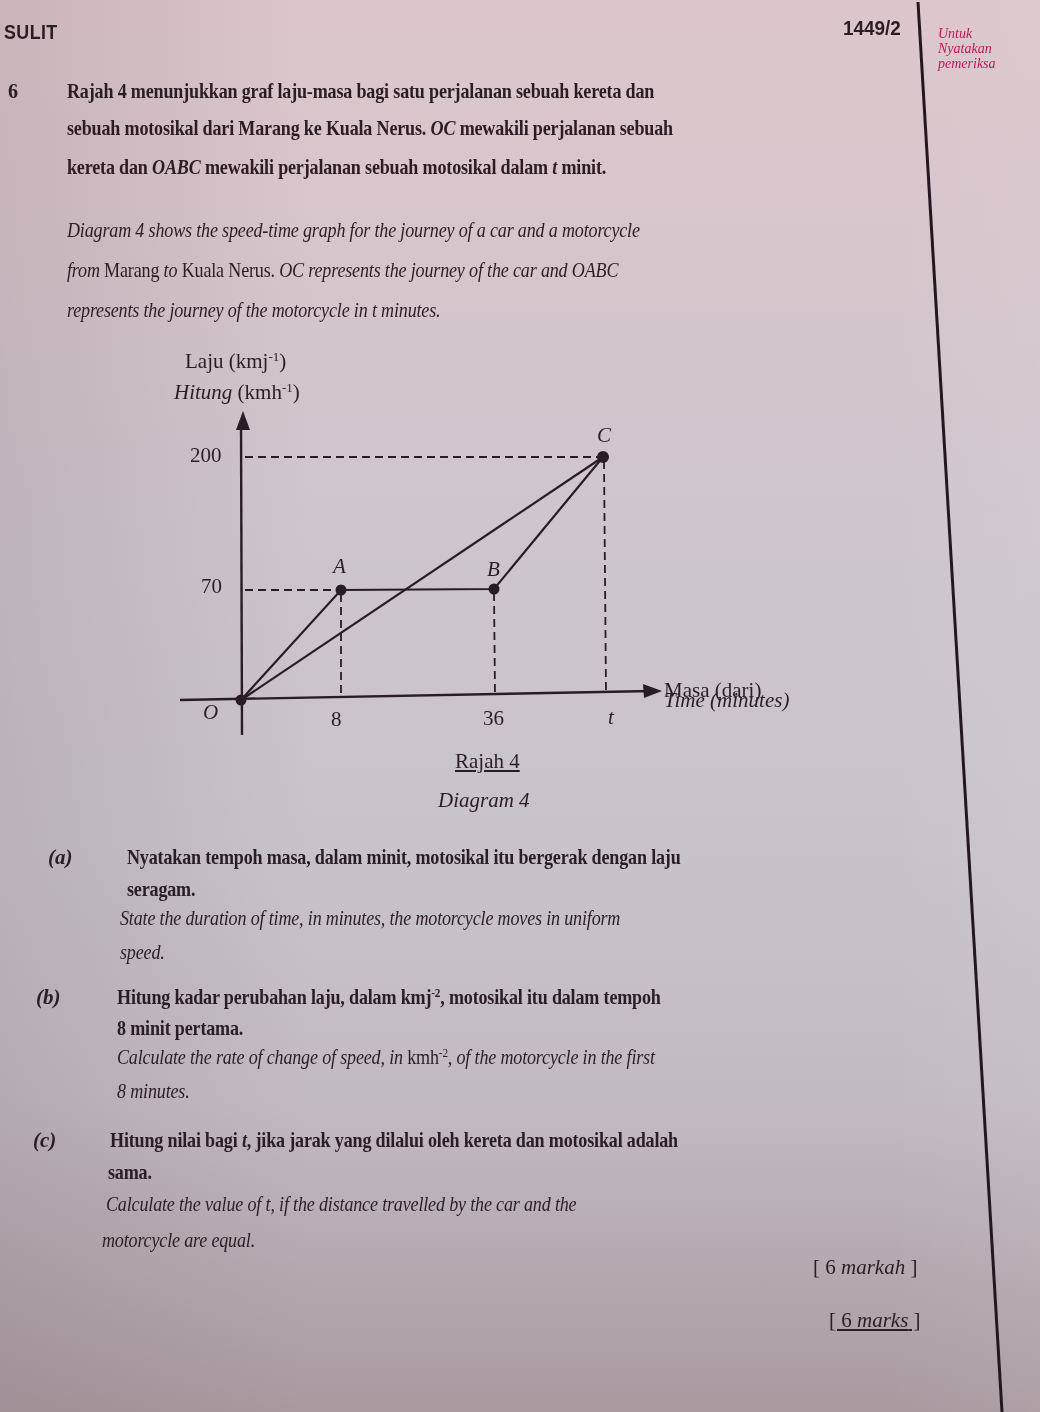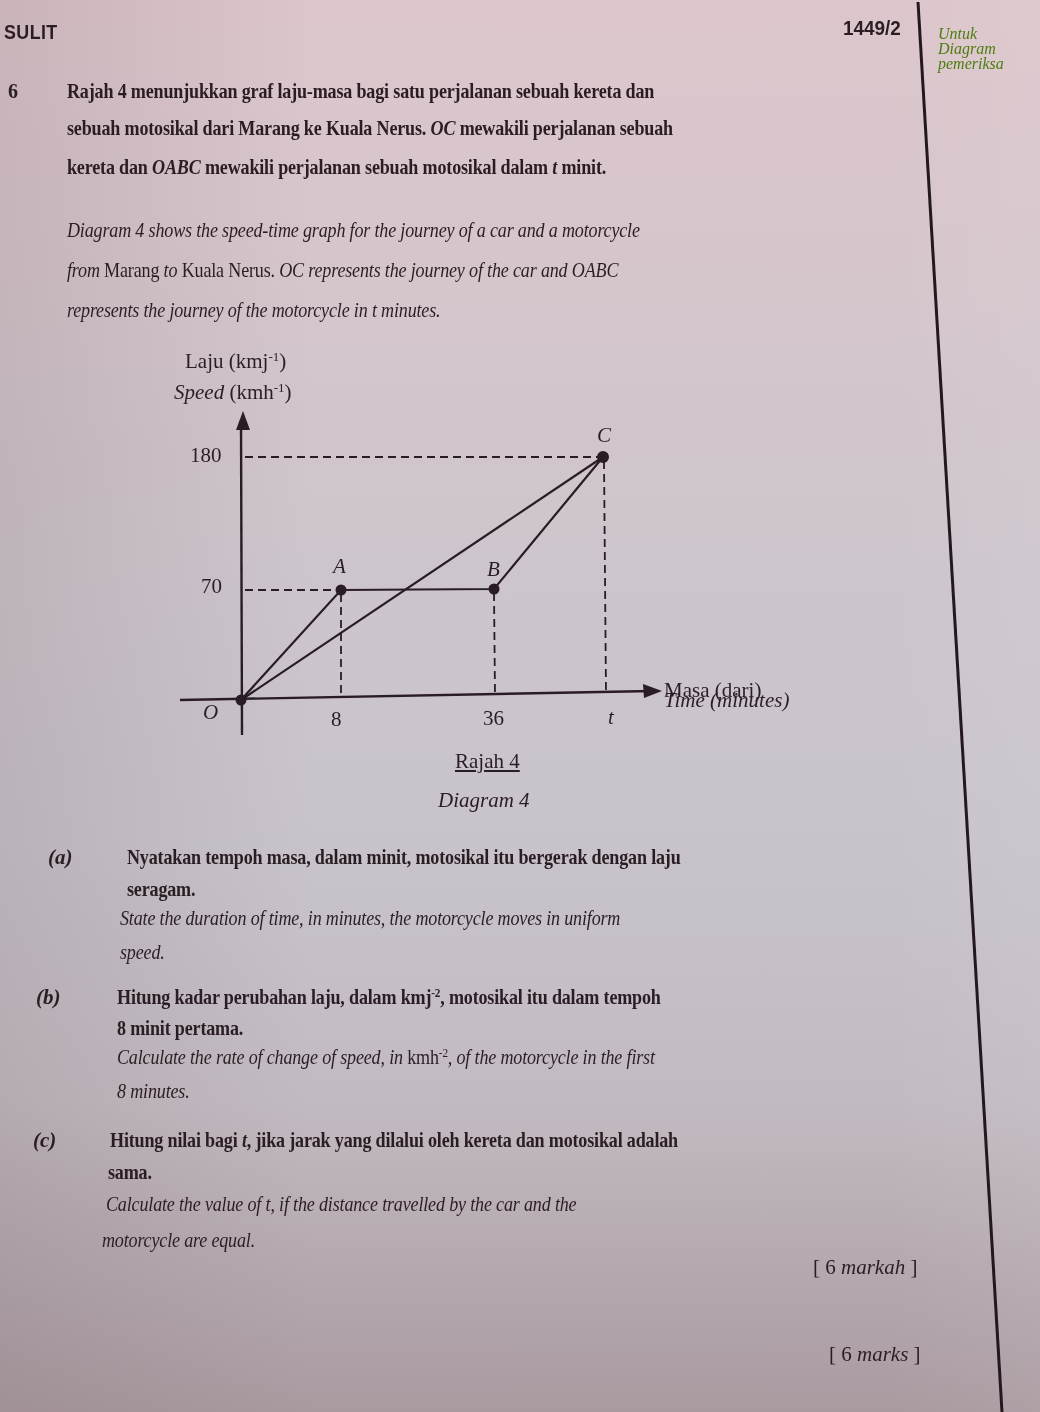--- a/index.html
+++ b/index.html
@@ -10,21 +10,21 @@
     color: #2b1d24;
   }
   .shade {
     position: absolute; left: 0; top: 0; width: 1040px; height: 1412px;
     background: linear-gradient(90deg, rgba(120,100,108,0.18) 0%, rgba(0,0,0,0) 30%, rgba(0,0,0,0) 85%, rgba(255,255,255,0.06) 100%);
     pointer-events: none;
   }
   .abs { position: absolute; white-space: nowrap; }
   .sulit { left: 4px; top: 20px; font-family: "Liberation Sans", "DejaVu Sans", sans-serif; font-weight: bold; font-size: 21px; letter-spacing: 0.5px; transform: scaleX(0.85); transform-origin: left; }
   .code { left: 843px; top: 16px; font-family: "Liberation Sans", "DejaVu Sans", sans-serif; font-weight: bold; font-size: 21px; transform: scaleX(0.9); transform-origin: left; }
-  .examiner { left: 938px; top: 26px; font-style: italic; font-size: 16px; line-height: 15px; color: #4d7c0f; }
+  .examiner { left: 938px; top: 26px; font-style: italic; font-size: 14px; line-height: 15px; color: #be185d; }
   .divider { position: absolute; left: 0; top: 0; width: 1040px; height: 1412px; pointer-events: none; }
   .qnum { left: 8px; top: 80px; font-size: 20px; font-weight: bold; }
   .para { font-size: 21px; letter-spacing: -0.2px; }
   .bm { font-weight: bold; transform: scaleX(0.86); transform-origin: left; }
   .en { font-style: italic; transform: scaleX(0.86); transform-origin: left; }
   .en .up { font-style: normal; }
   .bm .it { font-style: italic; }
   .graph { position: absolute; left: 0; top: 0; width: 1040px; height: 1412px; pointer-events: none; }
   .glabel { position: absolute; white-space: nowrap; font-family: "Liberation Serif", "DejaVu Serif", serif; font-size: 21px; }
   .glabel sup { font-size: 13px; }
@@ -36,21 +36,21 @@
 </style>
 </head>
 <body>
 
 <div class="shade"></div>
 
 <div class="abs sulit">SULIT</div>
 <div class="abs code">1449/2</div>
 <div class="abs examiner">
   <div>Untuk</div>
-  <div>Diagram</div>
+  <div>Nyatakan</div>
   <div>pemeriksa</div>
 </div>
 
 <svg class="divider" viewBox="0 0 1040 1412">
   <line x1="918" y1="2" x2="1002" y2="1412" stroke="#241820" stroke-width="3"></line>
 </svg>
 
 <div class="abs qnum">6</div>
 
 <div class="abs para bm" style="left:67px; top:79px;">Rajah 4 menunjukkan graf laju-masa bagi satu perjalanan sebuah kereta dan</div>
@@ -74,21 +74,21 @@
   <span>to</span>
   <span class="up">Kuala Nerus.</span>
   <span>OC represents the journey of the car and OABC</span>
 </div>
 <div class="abs para en" style="left:67px; top:298px;">represents the journey of the motorcycle in t minutes.</div>
 
 <div class="glabel" style="left:185px; top:349px;font-family:Liberation Serif, serif;">
   <span>Laju (kmj</span><sup>-1</sup><span>)</span>
 </div>
 <div class="glabel" style="left:174px; top:380px;">
-  <span class="it">Speed</span><span> (kmh</span><sup>-1</sup><span>)</span>
+  <span class="it">Hitung</span><span> (kmh</span><sup>-1</sup><span>)</span>
 </div>
 
 <svg class="graph" viewBox="0 0 1040 1412">
   <g stroke="#2a1c24" fill="none">
 
     <line x1="241" y1="420" x2="242" y2="735" stroke-width="2.4"></line>
 
     <line x1="180" y1="700" x2="652" y2="691" stroke-width="2.4"></line>
 
     <g stroke-dasharray="8 5" stroke-width="1.8">
@@ -106,21 +106,21 @@
 
   <polygon points="243,411 236,430 250,430" fill="#2a1c24"></polygon>
   <polygon points="662,691 643,684 644,698" fill="#2a1c24"></polygon>
 
   <circle cx="241" cy="700" r="5.5" fill="#2a1c24"></circle>
   <circle cx="341" cy="590" r="5.5" fill="#2a1c24"></circle>
   <circle cx="494" cy="589" r="5.5" fill="#2a1c24"></circle>
   <circle cx="603" cy="457" r="6" fill="#2a1c24"></circle>
 </svg>
 
-<div class="glabel" style="left:190px; top:443px;">180</div>
+<div class="glabel" style="left:190px; top:443px;">200</div>
 <div class="glabel" style="left:201px; top:574px;">70</div>
 <div class="glabel it" style="left:203px; top:700px;">O</div>
 <div class="glabel" style="left:331px; top:707px;">8</div>
 <div class="glabel" style="left:483px; top:706px;">36</div>
 <div class="glabel it" style="left:608px; top:705px;">t</div>
 <div class="glabel it" style="left:333px; top:554px;">A</div>
 <div class="glabel it" style="left:487px; top:557px;">B</div>
 <div class="glabel it" style="left:597px; top:423px;">C</div>
 <div class="glabel" style="left:664px; top:678px;">Masa (dari)</div>
 <div class="glabel it" style="left:664px; top:688px;">Time (minutes)</div>
@@ -149,15 +149,15 @@
   <span>Hitung nilai bagi</span>
   <span class="it">t</span><span>, jika jarak yang dilalui oleh kereta dan motosikal adalah</span>
 </div>
 <div class="abs para bm" style="left:108px; top:1160px;">sama.</div>
 <div class="abs para en" style="left:106px; top:1192px;">Calculate the value of t, if the distance travelled by the car and the</div>
 <div class="abs para en" style="left:102px; top:1228px;">motorcycle are equal.</div>
 
 <div class="abs marks" style="left:813px; top:1255px;">
   <span>[ 6 </span><span class="it">markah</span><span> ]</span>
 </div>
-<div class="abs marks" style="left:829px; top:1342px;">
+<div class="abs marks" style="left:829px; top:1308px;text-decoration:underline;">
   <span>[ 6 </span><span class="it">marks</span><span> ]</span>
 </div>
 
 </body></html>

